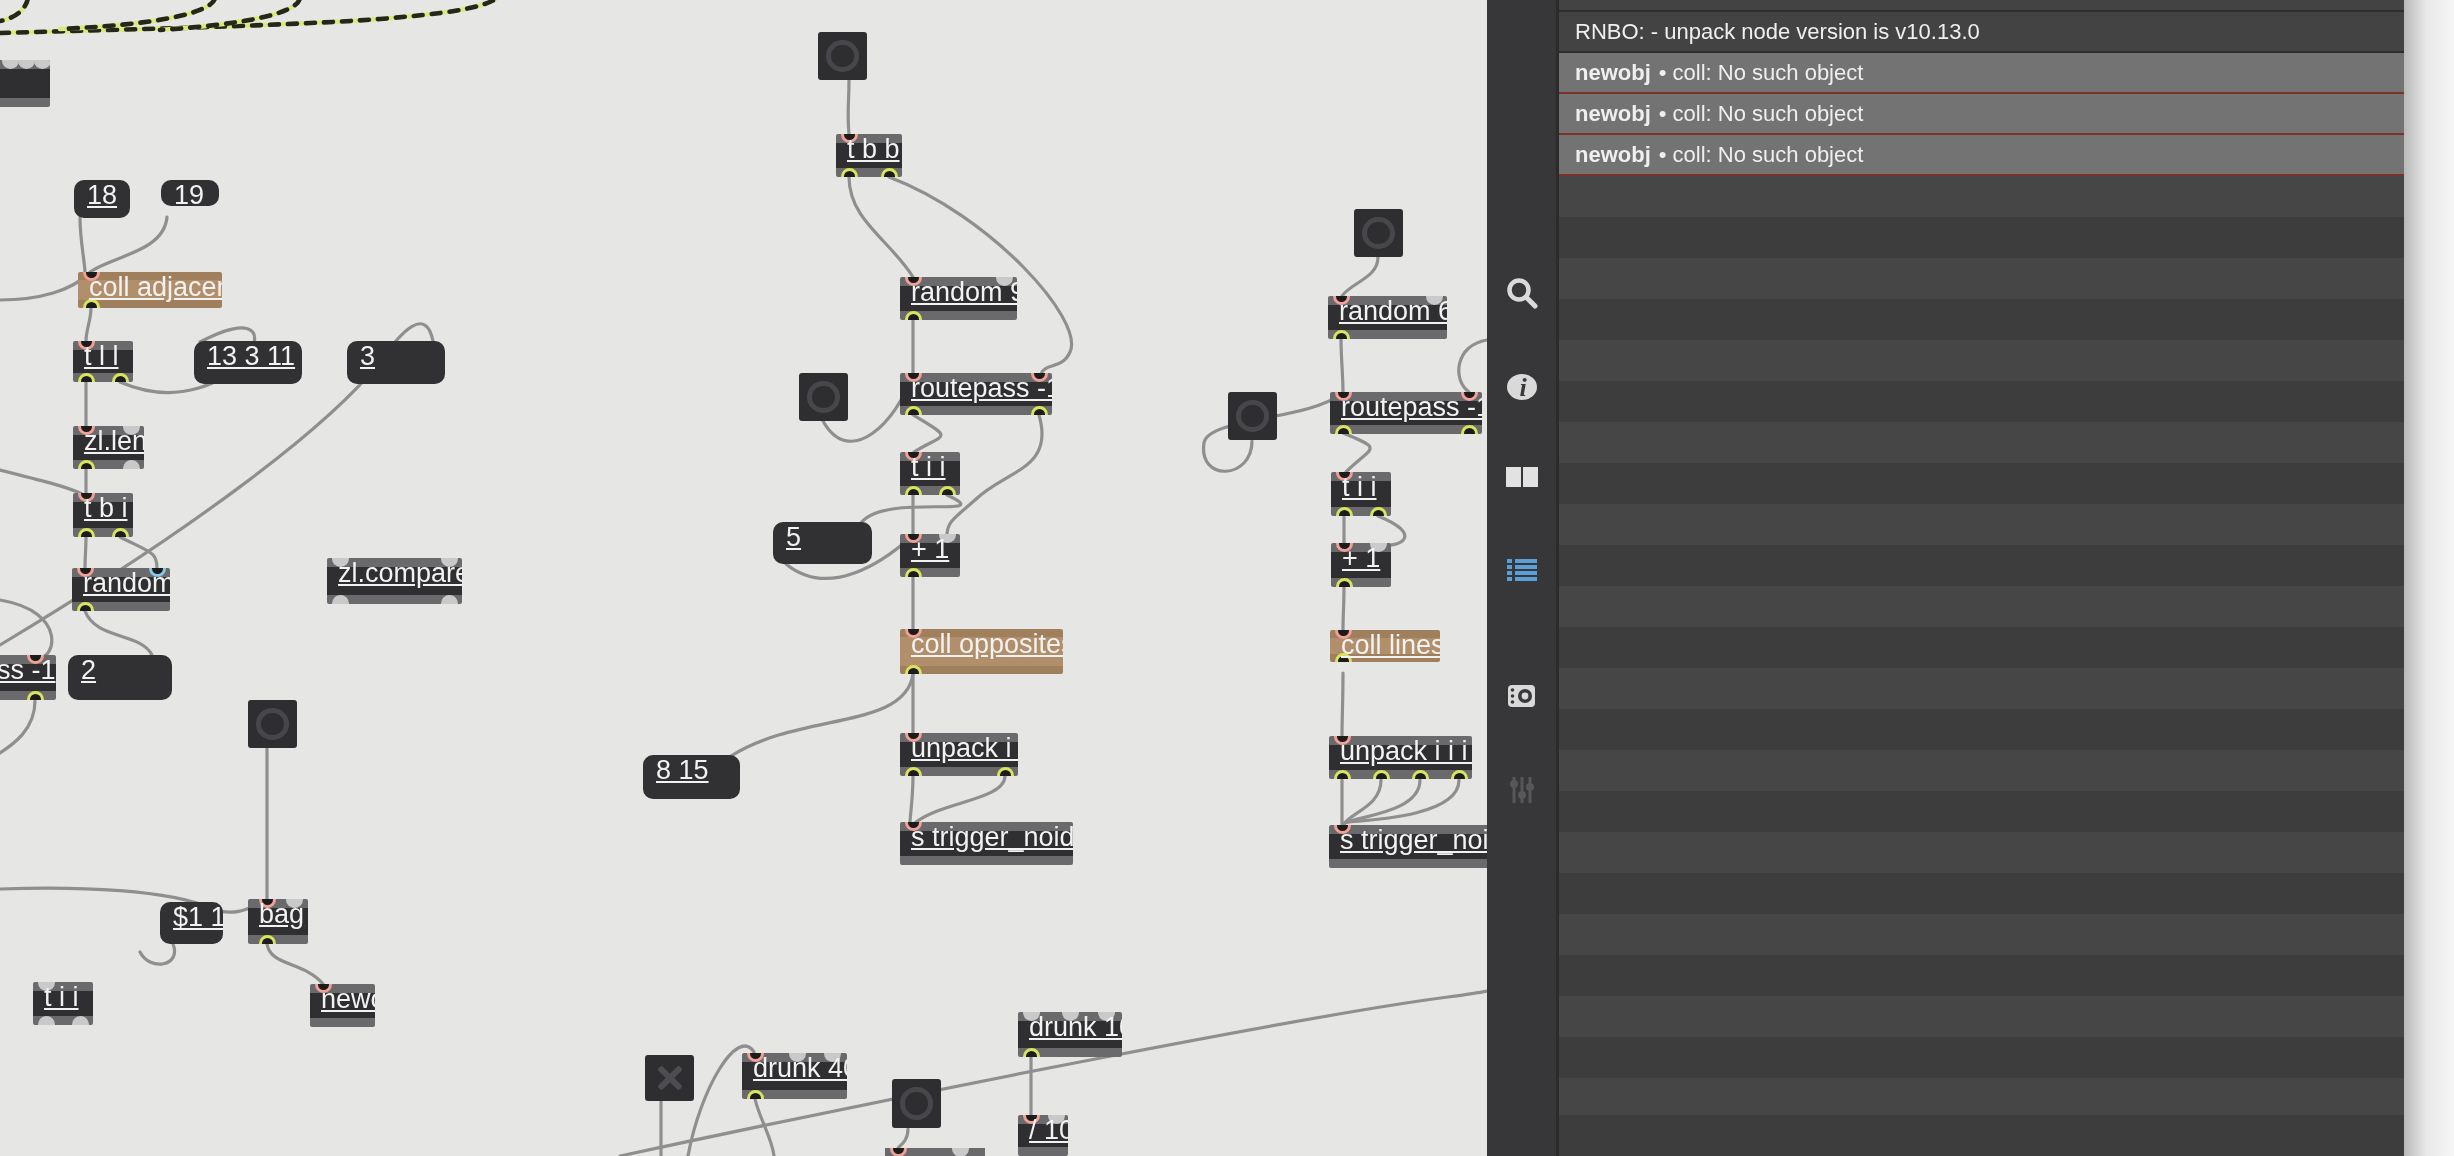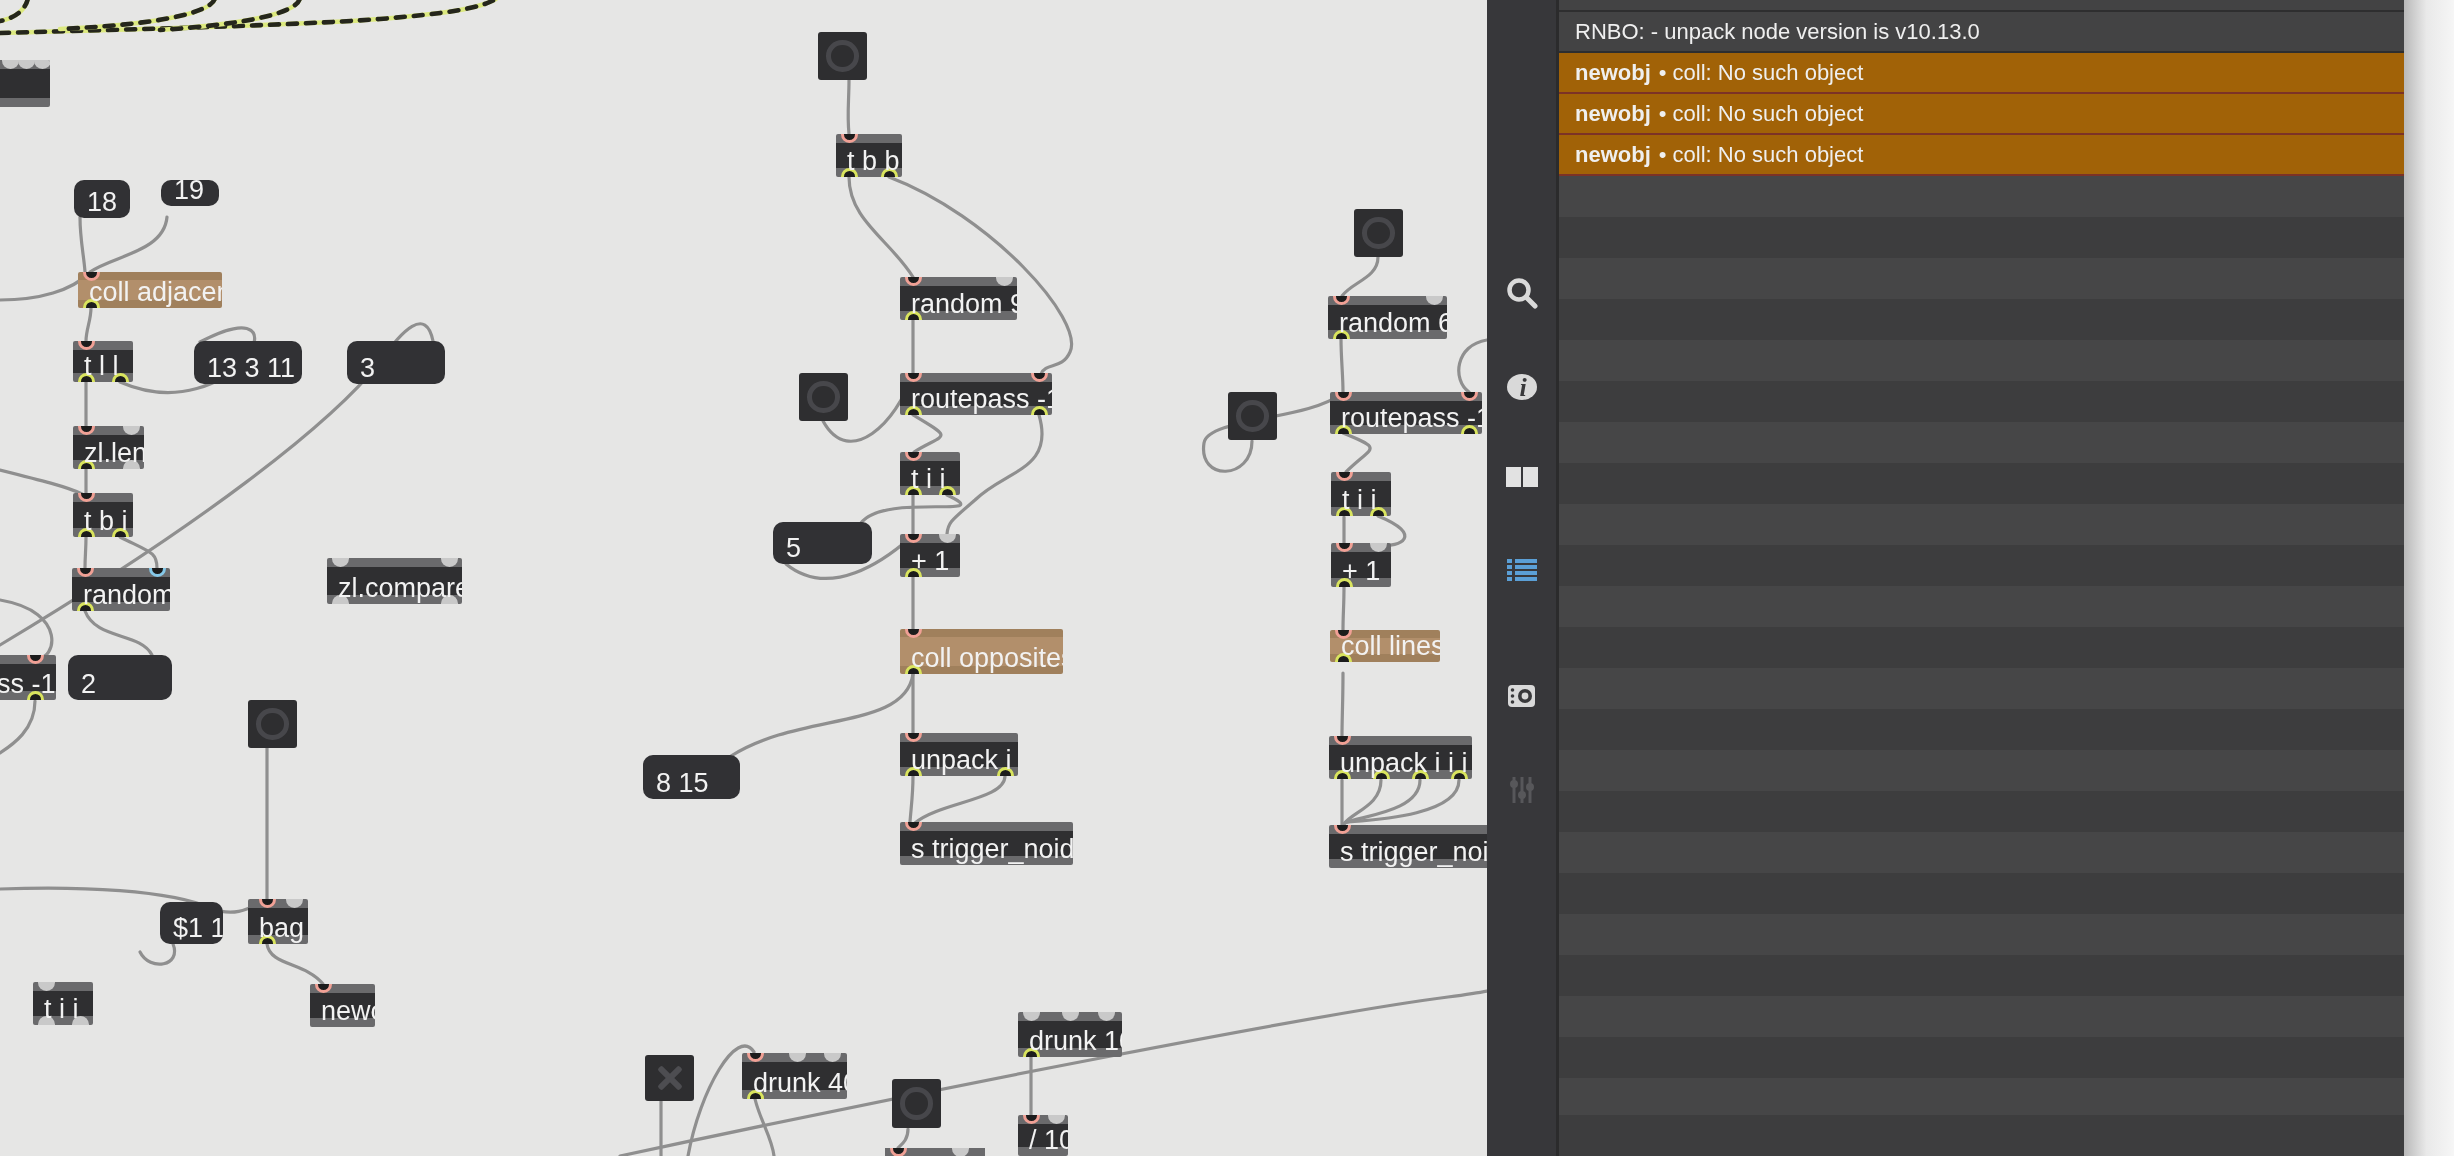--- a/index.html
+++ b/index.html
@@ -2,21 +2,21 @@
 <html><head>
 <meta charset="utf-8">
 <style>
   html,body{margin:0;padding:0;background:#222;}
   #stage{position:relative;width:2454px;height:1156px;overflow:hidden;
          font-family:"Liberation Sans",sans-serif;}
   
   #canvas{position:absolute;left:0;top:0;width:1487px;height:1156px;background:#e6e6e5;overflow:hidden;}
   #cords{position:absolute;left:0;top:0;z-index:1;}
   .box{position:absolute;z-index:2;box-sizing:border-box;overflow:hidden;color:#f2f2f2;
-       font-size:27px;display:flex;align-items:flex-end;}
+       font-size:27px;display:flex;align-items:flex-start;text-decoration:underline;}
   .box .lbl{position:relative;z-index:2;white-space:nowrap;}
   .obj{background:linear-gradient(#6a6a6c 0 9px,#2f2f31 9px calc(100% - 9px),#6a6a6c calc(100% - 9px) 100%);
        border-radius:2px;padding:0 11px;}
   .coll{background:linear-gradient(#a0805c 0 8px,#b28f6b 8px calc(100% - 8px),#a0805c calc(100% - 8px) 100%);
        border-radius:2px;padding:0 11px;}
   .msg{background:#313134;border-radius:10px;padding:0 13px;}
   .bang{background:#2e2e30;border-radius:3px;}
   .bang::after{content:"";position:absolute;inset:17%;border:5px solid #47474b;border-radius:50%;}
   .toggle{background:#2e2e30;border-radius:3px;}
   .toggle i{position:absolute;left:50%;top:50%;width:30px;height:6px;background:#4d4d51;border-radius:2px;}
@@ -31,21 +31,21 @@
   .port.g{background:#c9c9c9;}
   
   #strip{position:absolute;left:1487px;top:0;width:69px;height:1156px;background:#37373a;z-index:3;}
   .tool{position:absolute;left:15px;width:40px;height:40px;cursor:pointer;}
   
   #console{position:absolute;left:1556px;top:0;width:848px;height:1156px;background:#3d3d3e;
            border-left:3px solid #2b2b2c;box-sizing:border-box;z-index:3;
            color:#efefef;font-size:22px;}
   .crow{box-sizing:border-box;height:41px;display:flex;align-items:center;padding:0 16px;}
   .crow.info{background:#434344;border-bottom:2px solid #2e2e2f;}
-  .crow.err{background:#a16207;border-bottom:2px solid #7c3226;}
+  .crow.err{background:#737373;border-bottom:2px solid #7c3226;}
   .crow b{font-weight:bold;margin-right:8px;}
   .crow.clip{height:12px;overflow:hidden;align-items:flex-start;}
   #emptyrows{height:939px;background:repeating-linear-gradient(180deg,#464647 0 41px,#3d3d3e 41px 82px);}
   
   #gutter{position:absolute;left:2404px;top:0;width:50px;height:1156px;z-index:3;
           background:linear-gradient(90deg,#b9b9b9 0,#e9e9e9 45%,#f6f6f6 100%);}
 </style>
 </head>
 <body>
 

